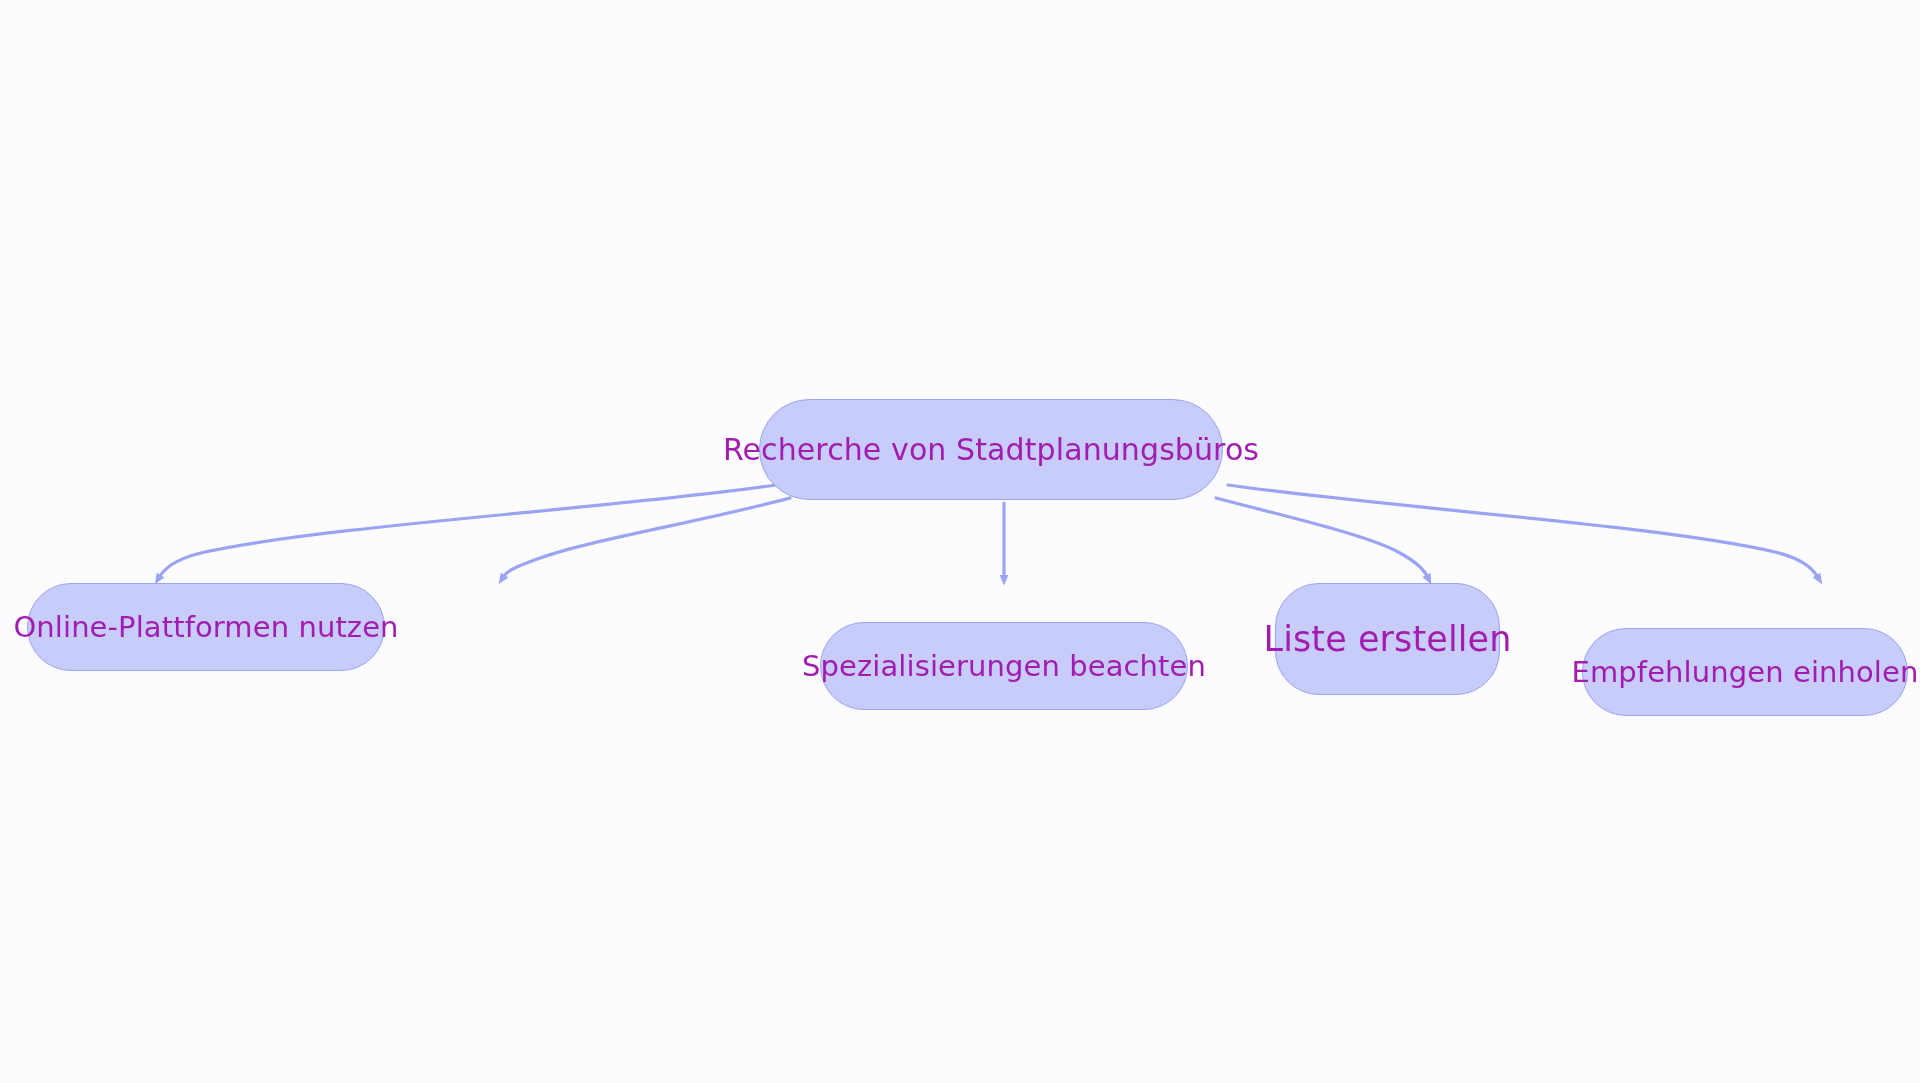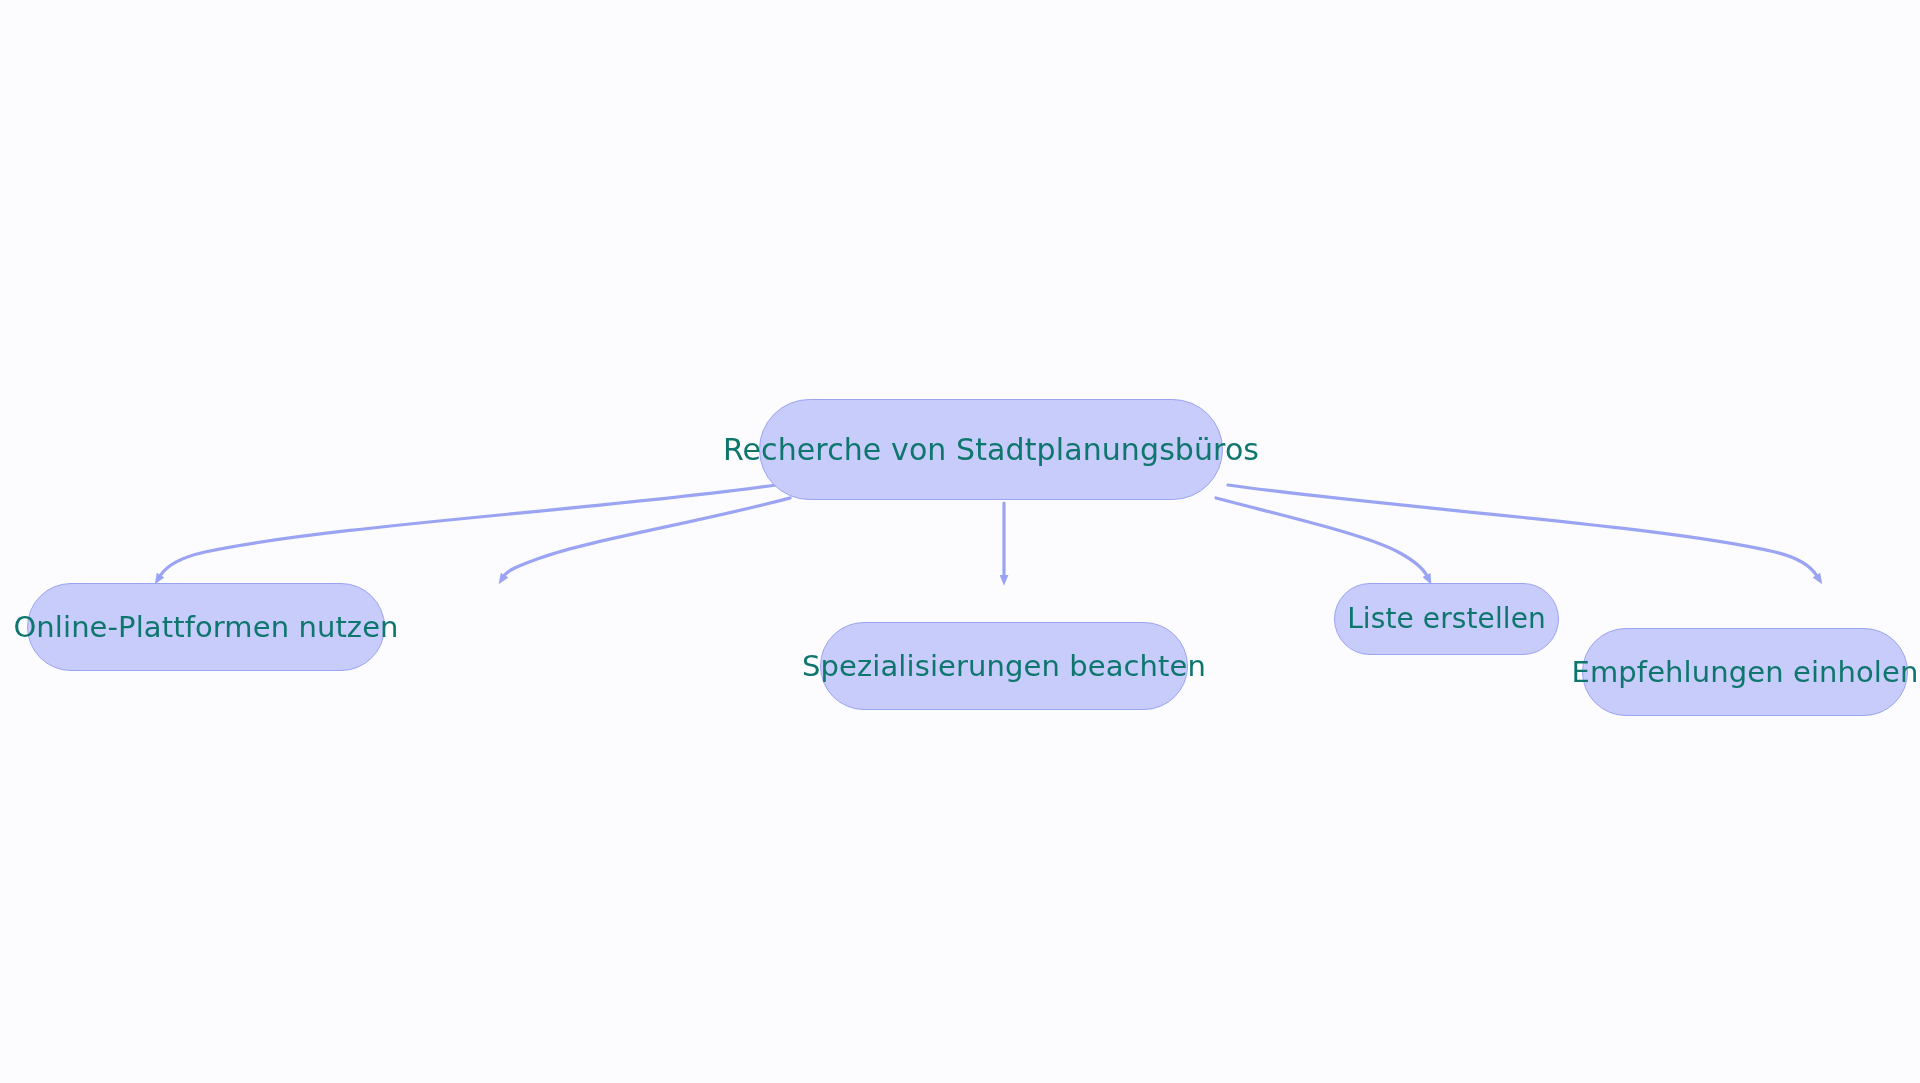--- a/index.html
+++ b/index.html
@@ -28,21 +28,21 @@
     pointer-events: none;
   }
   .node {
     position: absolute;
     box-sizing: border-box;
     display: flex;
     align-items: center;
     justify-content: center;
     background: #c7ccfa;
     border: 1.6px solid #9aa4f2;
-    color: #0f766e;
+    color: #a21caf;
     white-space: nowrap;
     letter-spacing: 0.1px;
   }
   .node-label {
     display: block;
     line-height: 1;
   }
   #node-root {
     left: 759px;
     top: 399px;
@@ -70,26 +70,26 @@
   #node-c2 {
     left: 820px;
     top: 583px;
     width: 368px;
     height: 88px;
     border-radius: 44px;
     font-size: 29px;
     margin-top: 39px;
   }
   #node-c3 {
-    left: 1334px;
+    left: 1275px;
     top: 583px;
     width: 225px;
-    height: 72px;
+    height: 112px;
     border-radius: 44px;
-    font-size: 28px;
+    font-size: 35px;
   }
   #node-c4 {
     left: 1582px;
     top: 583px;
     width: 326px;
     height: 88px;
     border-radius: 44px;
     font-size: 29px;
     margin-top: 45px;
   }

